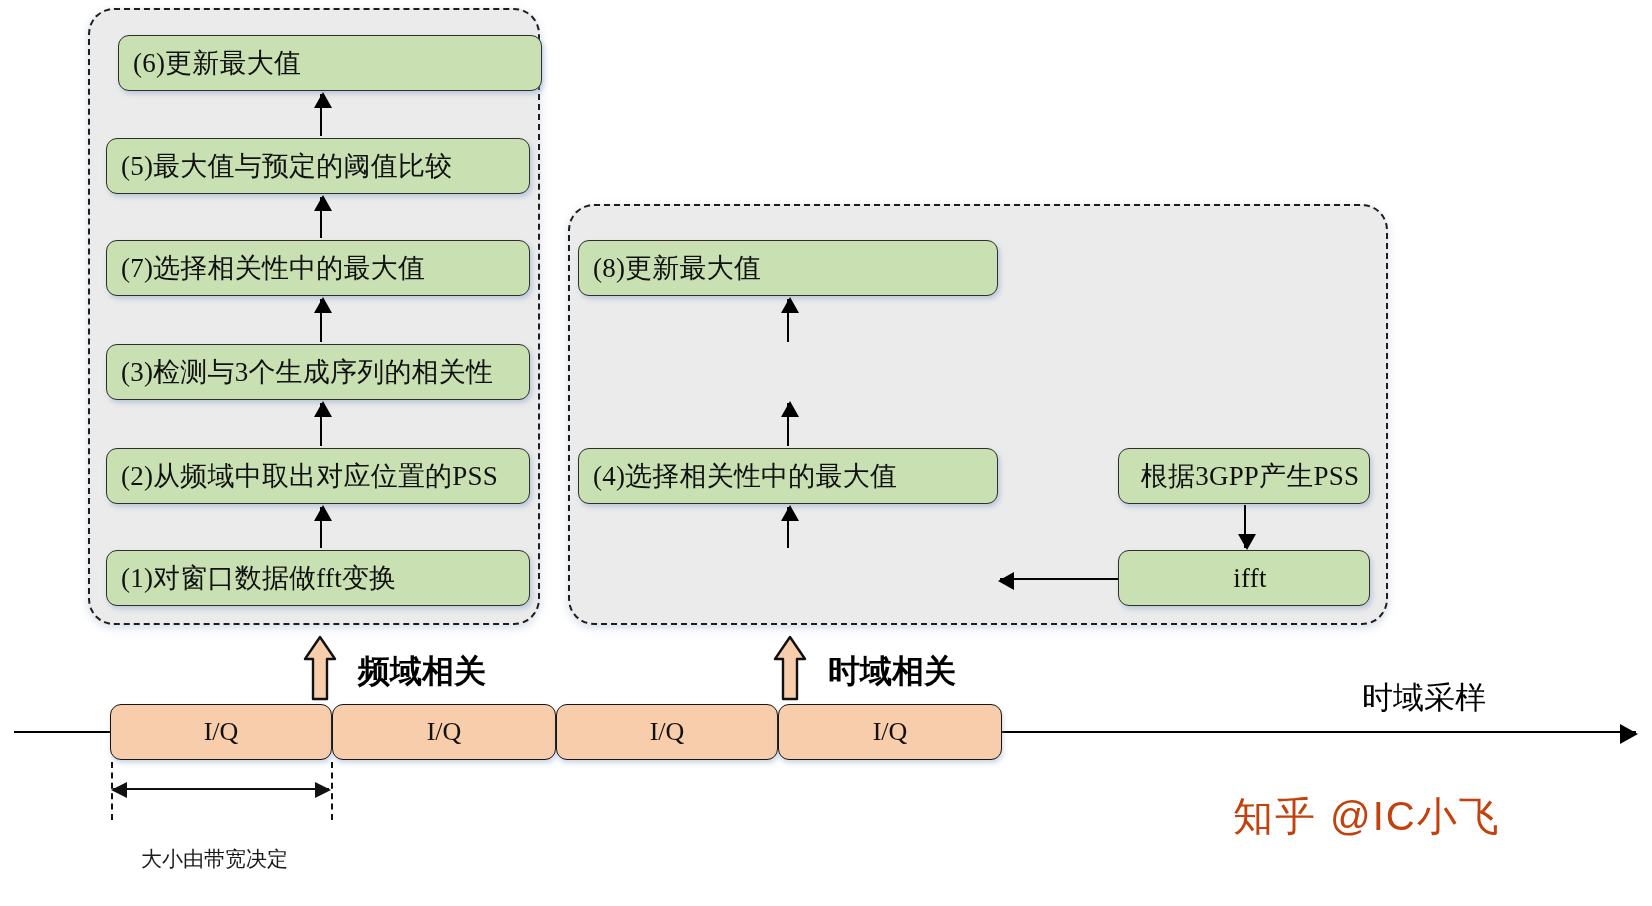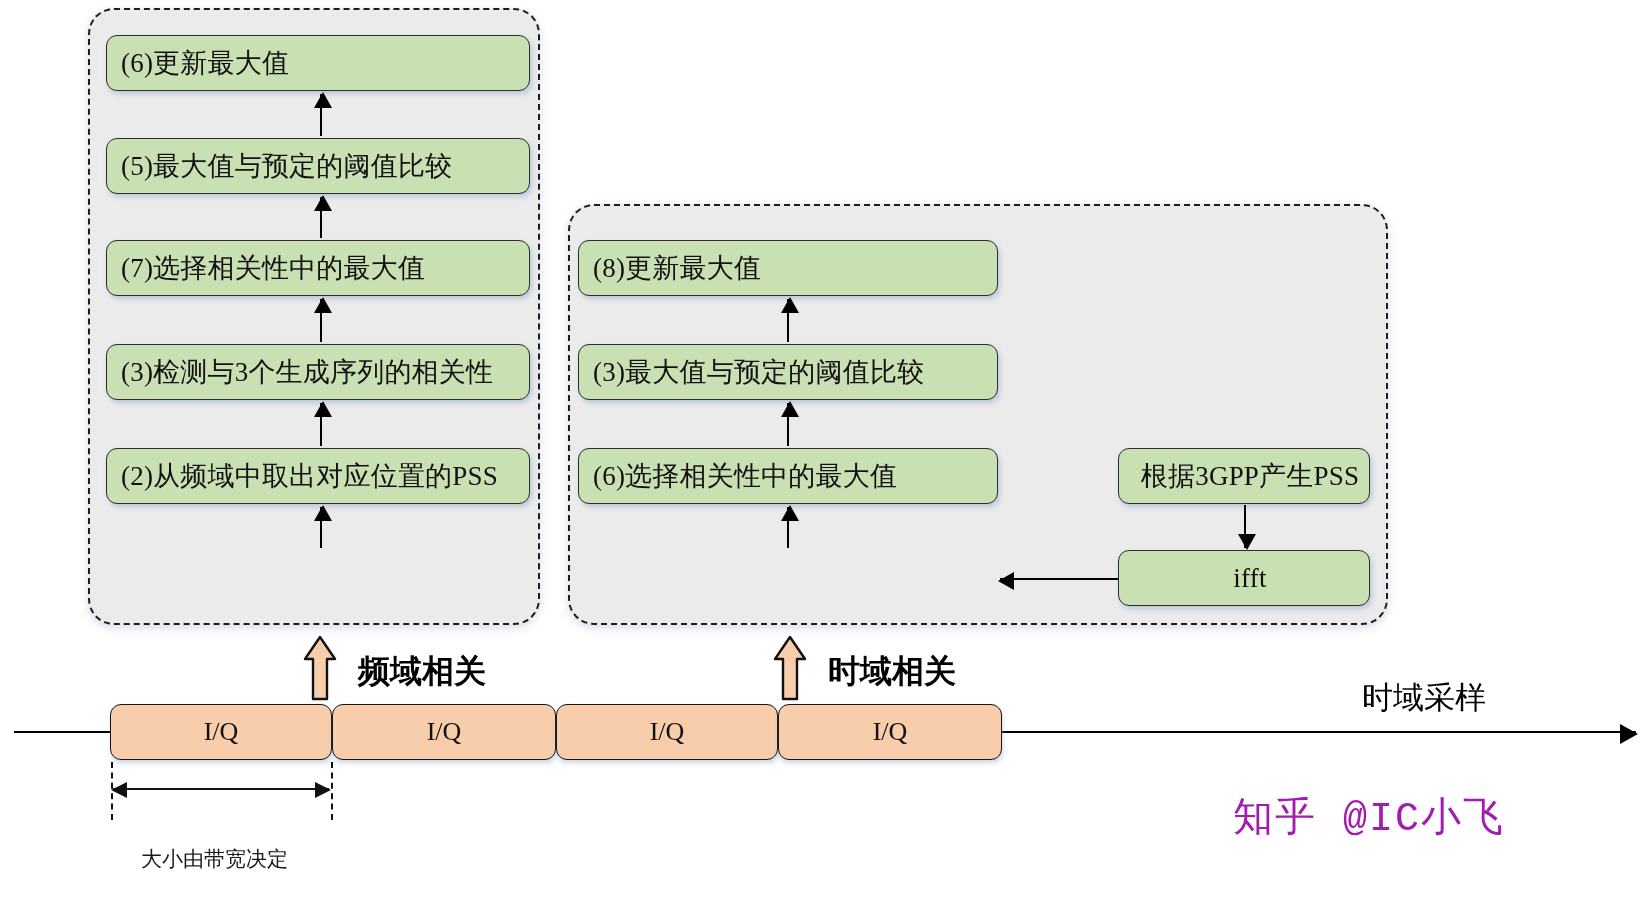--- a/index.html
+++ b/index.html
@@ -180,50 +180,50 @@
     position:absolute;
     font-size:31px;
     color:#000000;
     font-family:"Liberation Sans","DejaVu Sans",sans-serif;
     white-space:nowrap;
   }
 
   .watermark{
     position:absolute;
     font-size:40px;
-    color:#a21caf;
-    font-family:Liberation Mono, monospace;
+    color:#c2410c;
+    font-family:Liberation Sans, sans-serif;
     white-space:nowrap;
     letter-spacing:2px;
   }
 </style>
 </head>
 <body>
 
 <div id="stage">
 
   <div class="panel" id="panel-freq"></div>
 
-  <div class="gbox" style="left:106px; top:35px;  width:424px; height:56px;">(6)更新最大值</div>
+  <div class="gbox" style="left:118px; top:35px;  width:424px; height:56px;">(6)更新最大值</div>
   <div class="gbox" style="left:106px; top:138px; width:424px; height:56px;">(5)最大值与预定的阈值比较</div>
   <div class="gbox" style="left:106px; top:240px; width:424px; height:56px;">(7)选择相关性中的最大值</div>
   <div class="gbox" style="left:106px; top:344px; width:424px; height:56px;">(3)检测与3个生成序列的相关性</div>
   <div class="gbox" style="left:106px; top:448px; width:424px; height:56px;">(2)从频域中取出对应位置的PSS</div>
+  <div class="gbox" style="left:106px; top:550px; width:424px; height:56px;">(1)对窗口数据做fft变换</div>
 
   <div class="v-arrow" style="left:320px; top:94px;  height:42px;"></div>
   <div class="v-arrow" style="left:320px; top:197px; height:41px;"></div>
   <div class="v-arrow" style="left:320px; top:299px; height:43px;"></div>
   <div class="v-arrow" style="left:320px; top:403px; height:43px;"></div>
   <div class="v-arrow" style="left:320px; top:507px; height:41px;"></div>
 
   <div class="panel" id="panel-time"></div>
 
   <div class="gbox" style="left:578px; top:240px; width:420px; height:56px;">(8)更新最大值</div>
-  <div class="gbox" style="left:578px; top:344px; width:420px; height:56px;">(3)最大值与预定的阈值比较</div>
-  <div class="gbox" style="left:578px; top:448px; width:420px; height:56px;">(6)选择相关性中的最大值</div>
+  <div class="gbox" style="left:578px; top:448px; width:420px; height:56px;">(4)选择相关性中的最大值</div>
 
   <div class="v-arrow" style="left:787px; top:299px; height:43px;"></div>
   <div class="v-arrow" style="left:787px; top:403px; height:43px;"></div>
   <div class="v-arrow" style="left:787px; top:507px; height:41px;"></div>
 
   <div class="gbox center" style="left:1118px; top:448px; width:252px; height:56px;">根据3GPP产生PSS</div>
   <div class="gbox center" style="left:1118px; top:550px; width:252px; height:56px;">ifft</div>
 
   <div class="v-arrow-down" style="left:1244px; top:505px; height:43px;"></div>
   <div class="h-arrow-left" style="left:1000px; top:578px; width:118px;"></div>

